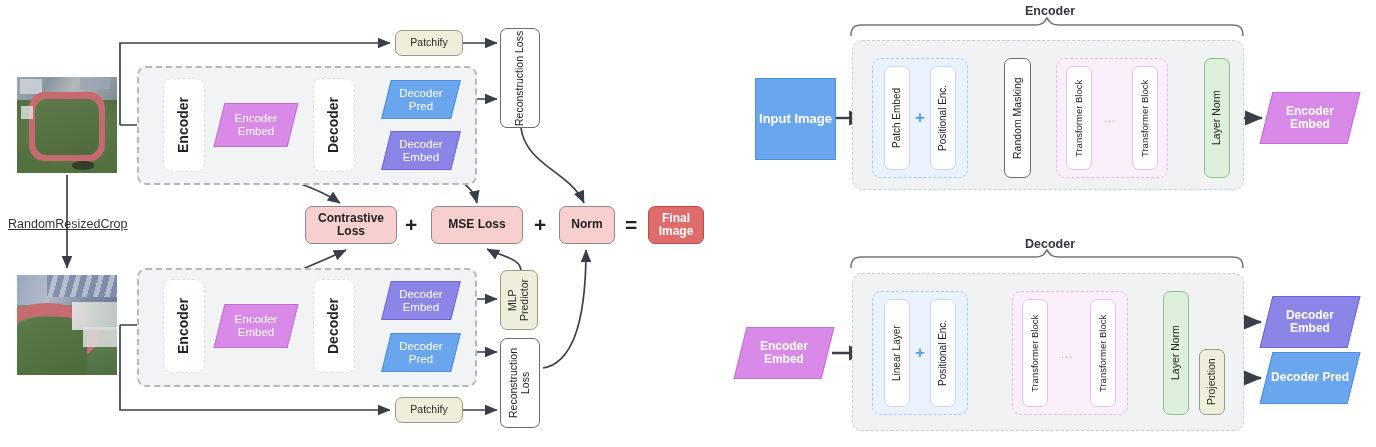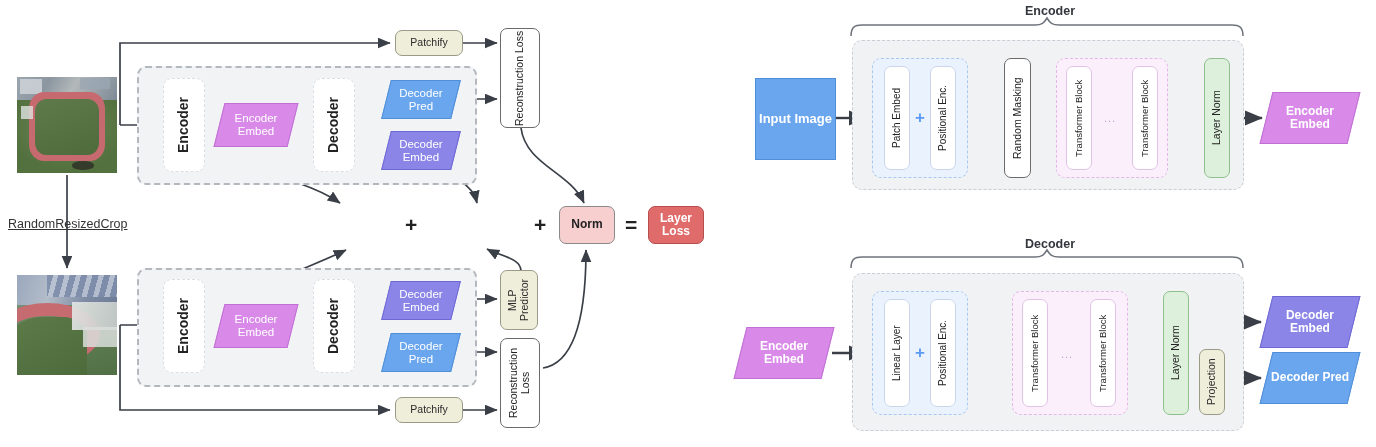--- a/index.html
+++ b/index.html
@@ -313,28 +313,34 @@
   </div>
 
   <div class="node rbox c-white vert" style="left:500px;top:338px;width:40px;height:90px;font-size:10.5px;">
     <span>Reconstruction Loss</span>
   </div>
 
   <div class="node rbox c-cream" style="left:395px;top:397px;width:68px;height:26px;font-size:10.5px;">
     <span>Patchify</span>
   </div>
 
+  <div class="node rbox c-pinkloss bold" style="left:305px;top:206px;width:92px;height:38px;font-size:12px;">
+    <span>Contrastive Loss</span>
+  </div>
   <div class="plusbig" style="left:405px;top:213px;">+</div>
+  <div class="node rbox c-pinkloss bold" style="left:431px;top:206px;width:92px;height:38px;font-size:12px;">
+    <span>MSE Loss</span>
+  </div>
   <div class="plusbig" style="left:534px;top:213px;">+</div>
   <div class="node rbox c-pinkloss bold" style="left:559px;top:206px;width:56px;height:38px;font-size:12px;">
     <span>Norm</span>
   </div>
   <div class="eqbig" style="left:625px;top:213px;">=</div>
   <div class="node rbox c-redloss bold" style="left:648px;top:206px;width:56px;height:38px;font-size:12px;">
-    <span>Layer Loss</span>
+    <span>Final Image</span>
   </div>
 
   <div class="panel-label" style="left:1000px;top:4px;width:100px;text-align:center;">Encoder</div>
 
   <div class="panelbg" style="left:852px;top:40px;width:392px;height:150px;"></div>
 
   <div class="node" style="left:755px;top:78px;width:81px;height:82px;background:#6aa6ee;border:1.5px solid #4f8ed8;color:#fff;font-size:13px;font-weight:bold;align-items:center;">
     <span>Input Image</span>
   </div>
 

